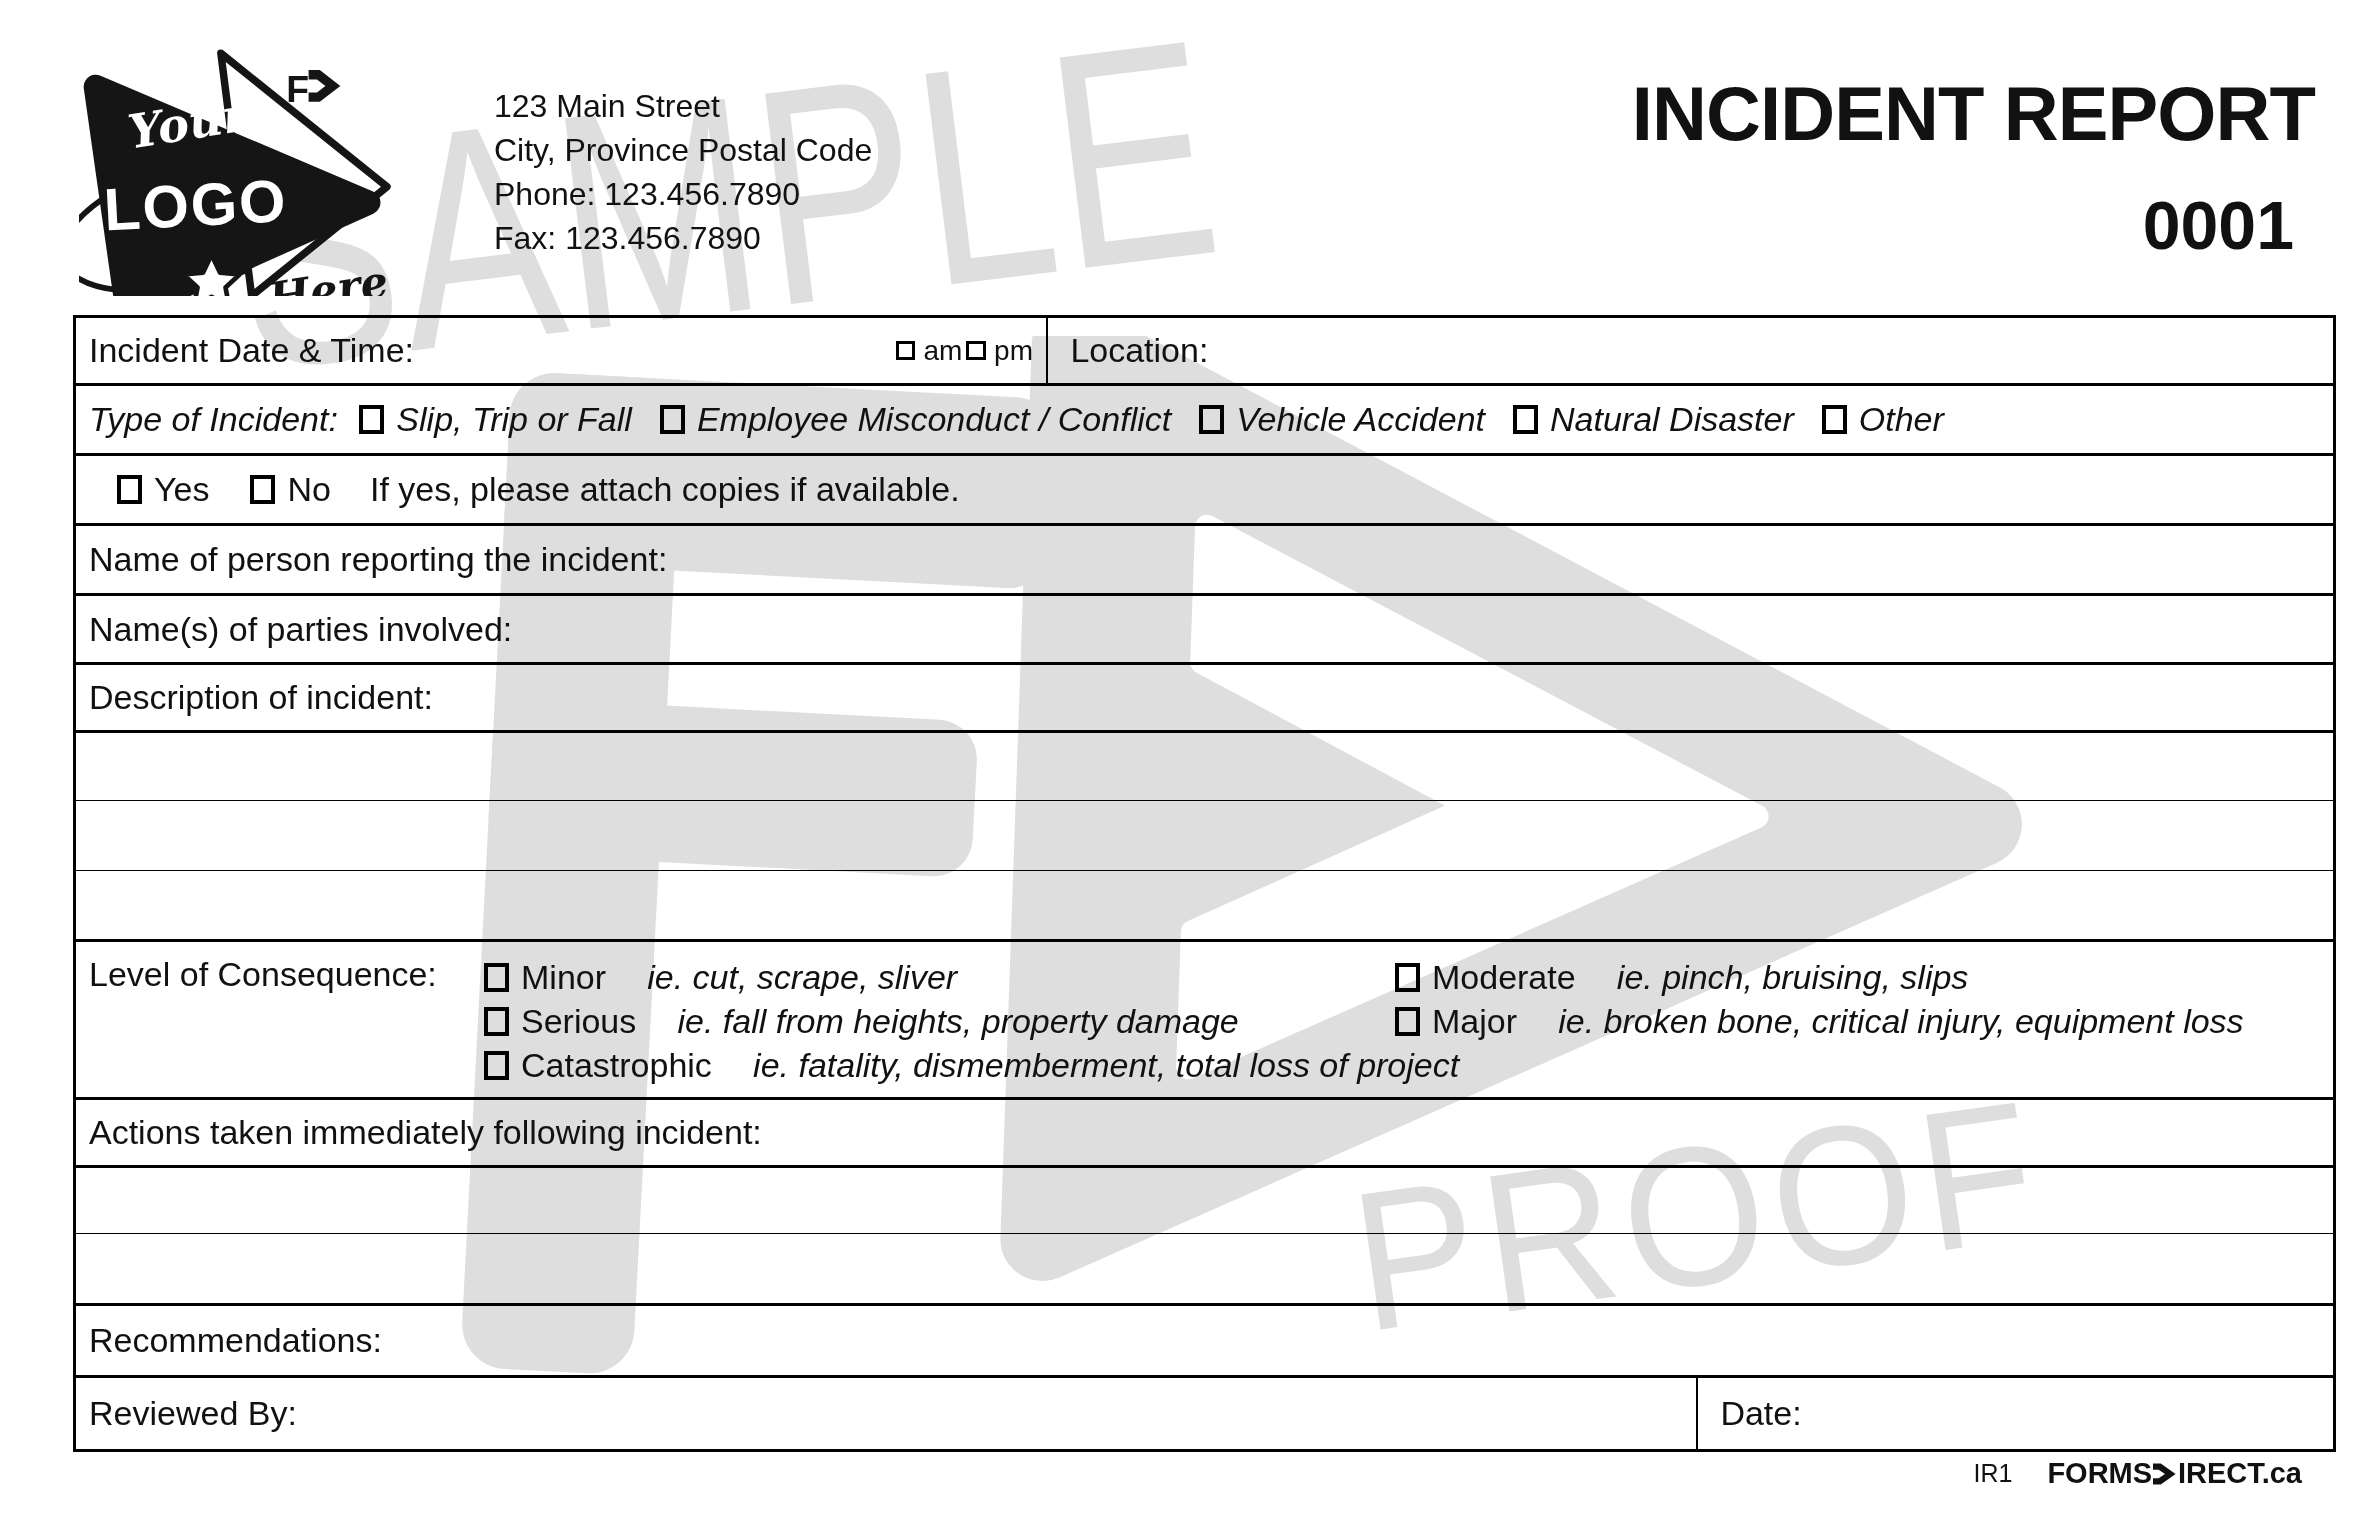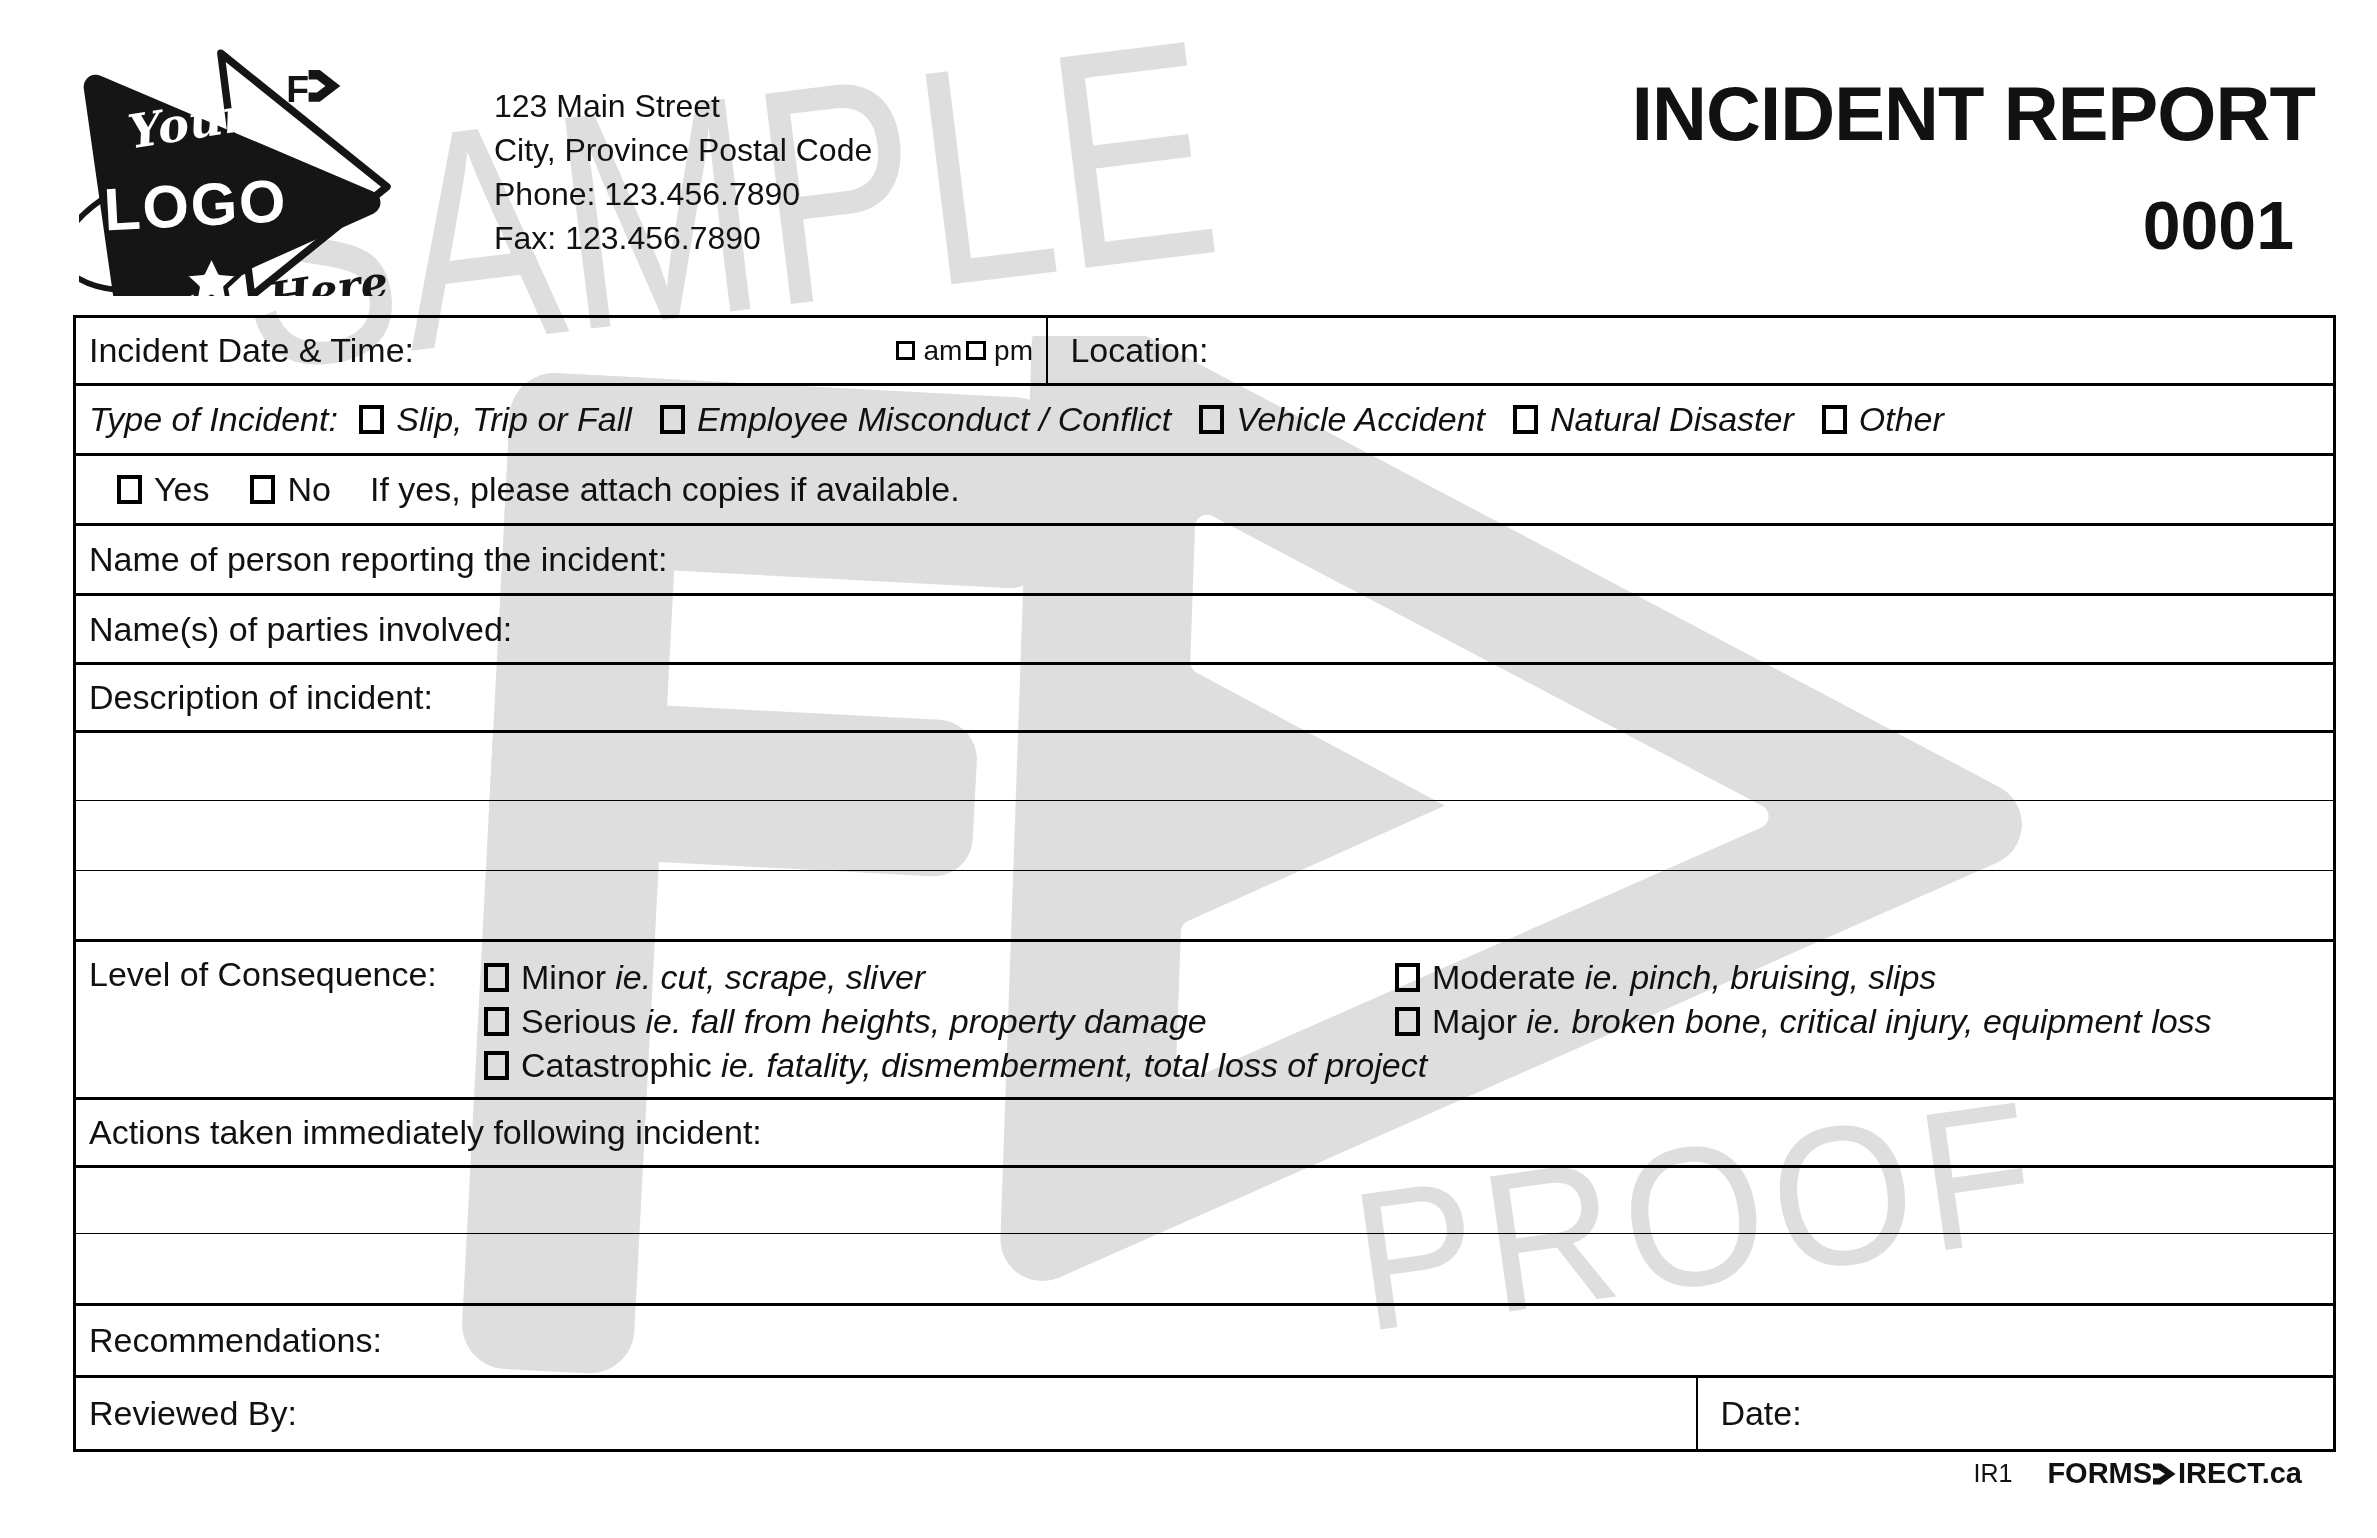--- a/index.html
+++ b/index.html
@@ -39,21 +39,21 @@
          border-right:2.8px solid #000;padding-left:13px;}
   .cellR{display:flex;align-items:center;height:100%;padding-left:22.4px;flex:1;border-radius:22px;}
   .w-datetime{width:972px;}
   .w-reviewed{width:1622px;}
 
   .cb{display:inline-block;width:25px;height:29px;border:4.7px solid #000;
       box-sizing:border-box;flex:none;background:transparent;}
   .cb-sm{display:inline-block;width:19.6px;height:19.6px;border:3.7px solid #000;
       box-sizing:border-box;flex:none;}
   .opt{display:inline-flex;align-items:center;gap:12px;white-space:nowrap;}
-  .opt i{font-style:italic;}
+  .opt i{font-style:italic;margin-left:32px;}
   .opt .nm{margin-right:-2.8px;}
 
   .ampm{margin-left:auto;margin-right:13px;display:flex;flex-direction:row;gap:3.7px;
         font-size:28px;}
   .ampm .line{display:flex;align-items:center;gap:8.4px;}
 
   .ti-row{gap:28px;font-style:italic;}
   .ti-row .lbl{margin-right:-6.5px;}
   .hz-yes{margin-left:28px;}
   .hz-no{margin-left:41px;}

